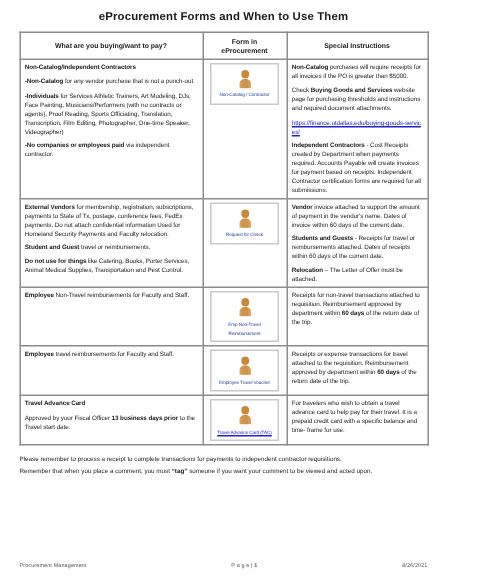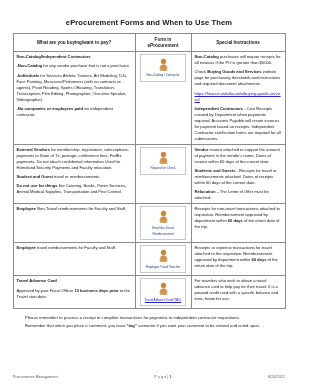--- a/index.html
+++ b/index.html
@@ -7,21 +7,21 @@
     margin: 0; padding: 0;
     width: 298px; height: 386px;
     background: #ffffff;
     font-family: "Liberation Sans", sans-serif;
     -webkit-font-smoothing: antialiased;
   }
   .page {
     position: relative;
     width: 298px; height: 386px;
     background: #fff;
-    padding: 12px;
+    padding: 0;
     overflow: hidden;
   }
   .doc-title {
     text-align: center;
     font-size: 7.6px;
     font-weight: bold;
     color: #1a1a1a;
     letter-spacing: .1px;
     padding: 7px 0 6px 0;
     line-height: 1.1;

